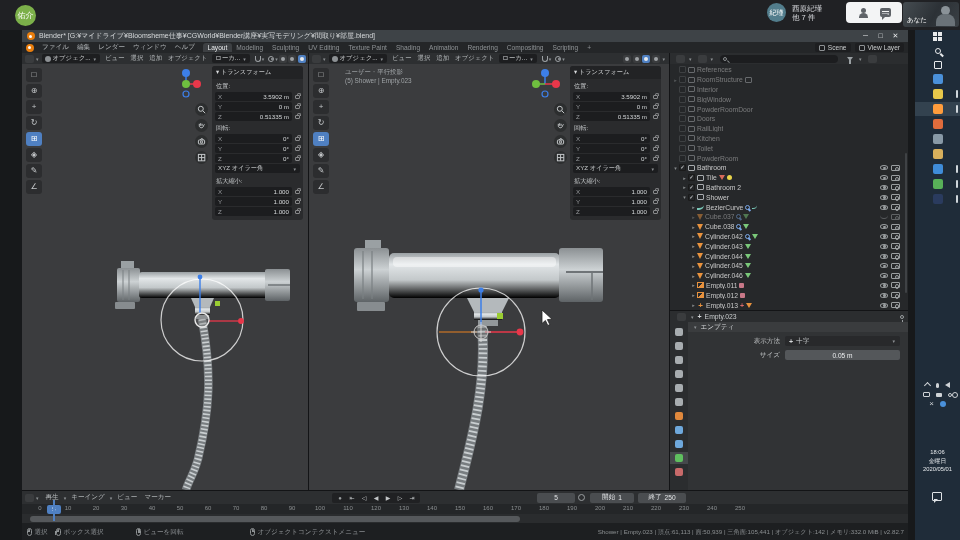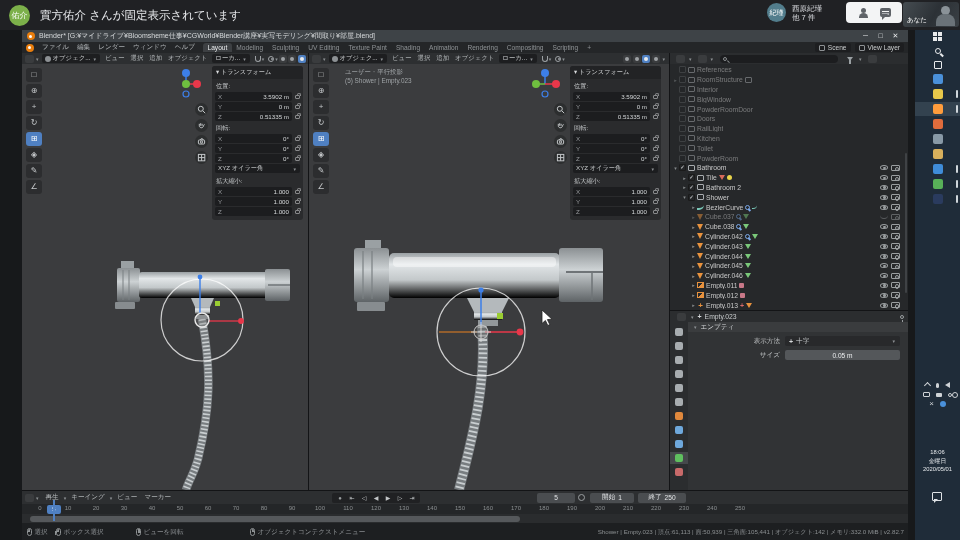--- a/index.html
+++ b/index.html
@@ -3,21 +3,21 @@
 <meta charset="utf-8">
 <style>
   *{margin:0;padding:0;box-sizing:border-box}
   html,body{width:960px;height:540px;overflow:hidden;background:#17191b;
     font-family:"Liberation Sans","DejaVu Sans",sans-serif;-webkit-font-smoothing:antialiased}
   .screen{position:relative;width:960px;height:540px}
 
   
   .banner{position:absolute;left:0;top:0;width:100%;height:30px;background:#202124;display:flex;align-items:center;z-index:5}
   .avatar{width:21px;height:21px;border-radius:50%;background:#7cb04a;color:#fff;font-size:8px;
-    display:flex;align-items:center;justify-content:center;margin:0 10px 0 9px;flex:none}
+    display:flex;align-items:center;justify-content:center;margin:0 10px 0 15px;flex:none}
   .banner-msg{color:#e8eaed;font-size:11.5px}
   .banner-right{position:absolute;right:138px;top:3px;display:flex;align-items:center;gap:6px}
   .avatar2{width:19px;height:19px;border-radius:50%;background:#527d8c;color:#fff;font-size:7px;
     display:flex;align-items:center;justify-content:center}
   .pname{color:#dadce0;font-size:7.5px;line-height:9px}
   .meet-pill{position:absolute;right:58px;top:2px;width:56px;height:21px;background:#f3f4f5;border-radius:4px;
     display:flex;align-items:center;justify-content:space-evenly}
   .pp{width:13px;height:10px;position:relative;display:inline-block}
   .pp::before{content:"";position:absolute;left:4px;top:0;width:5px;height:5px;border-radius:50%;background:#5f6368}
   .pp::after{content:"";position:absolute;left:2px;bottom:0;width:9px;height:4.5px;border-radius:5px 5px 0 0;background:#5f6368}
@@ -199,21 +199,20 @@
   .notif{position:absolute;left:17px;width:10px;height:9px;border:1px solid #dfe3e6;border-radius:1px}
   .notif::after{content:"";position:absolute;left:1px;bottom:-3px;border:2.5px solid transparent;border-top-color:#dfe3e6;border-left-color:#dfe3e6}
 </style>
 </head>
 <body>
 
 <div class="screen">
 
   <div class="banner">
     <div class="avatar">佑介</div>
-    <div class="banner-msg">實方佑介 さんが固定表示されています</div>
     <div class="banner-right">
       <div class="avatar2">紀瑾</div>
       <div class="pname">
         <div>西原紀瑾</div>
         <div>他 7 件</div>
       </div>
     </div>
     <div class="meet-pill">
       <span class="pp"></span>
       <span class="chaticon"></span>

